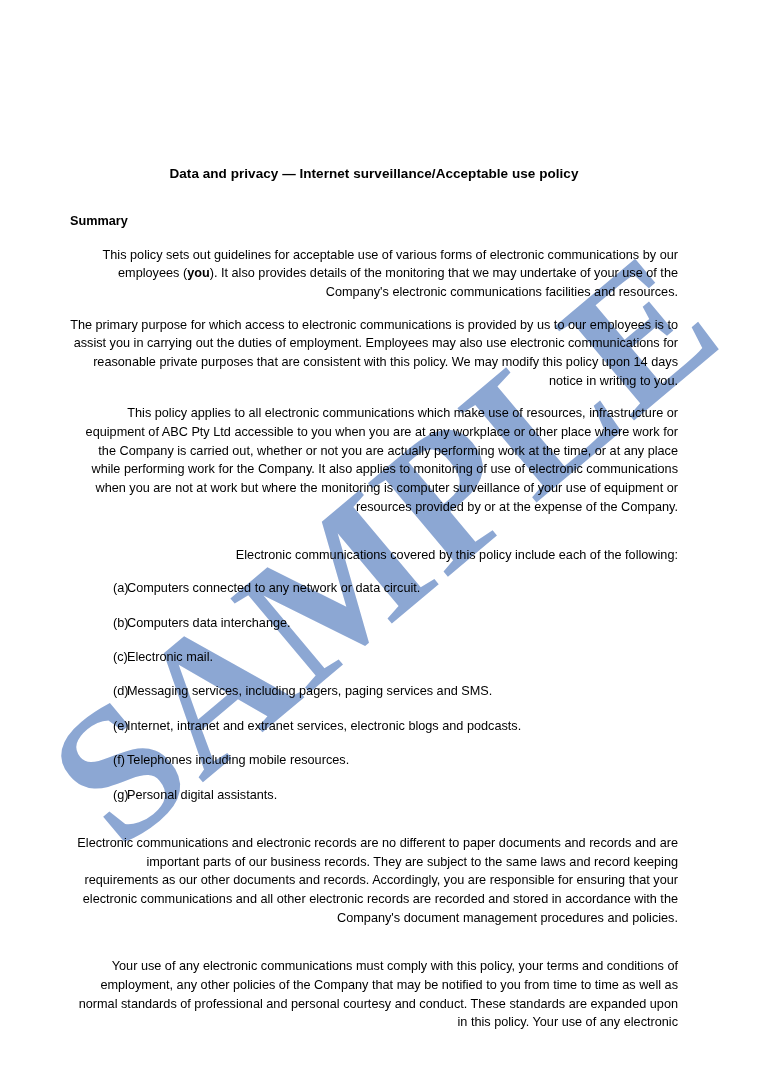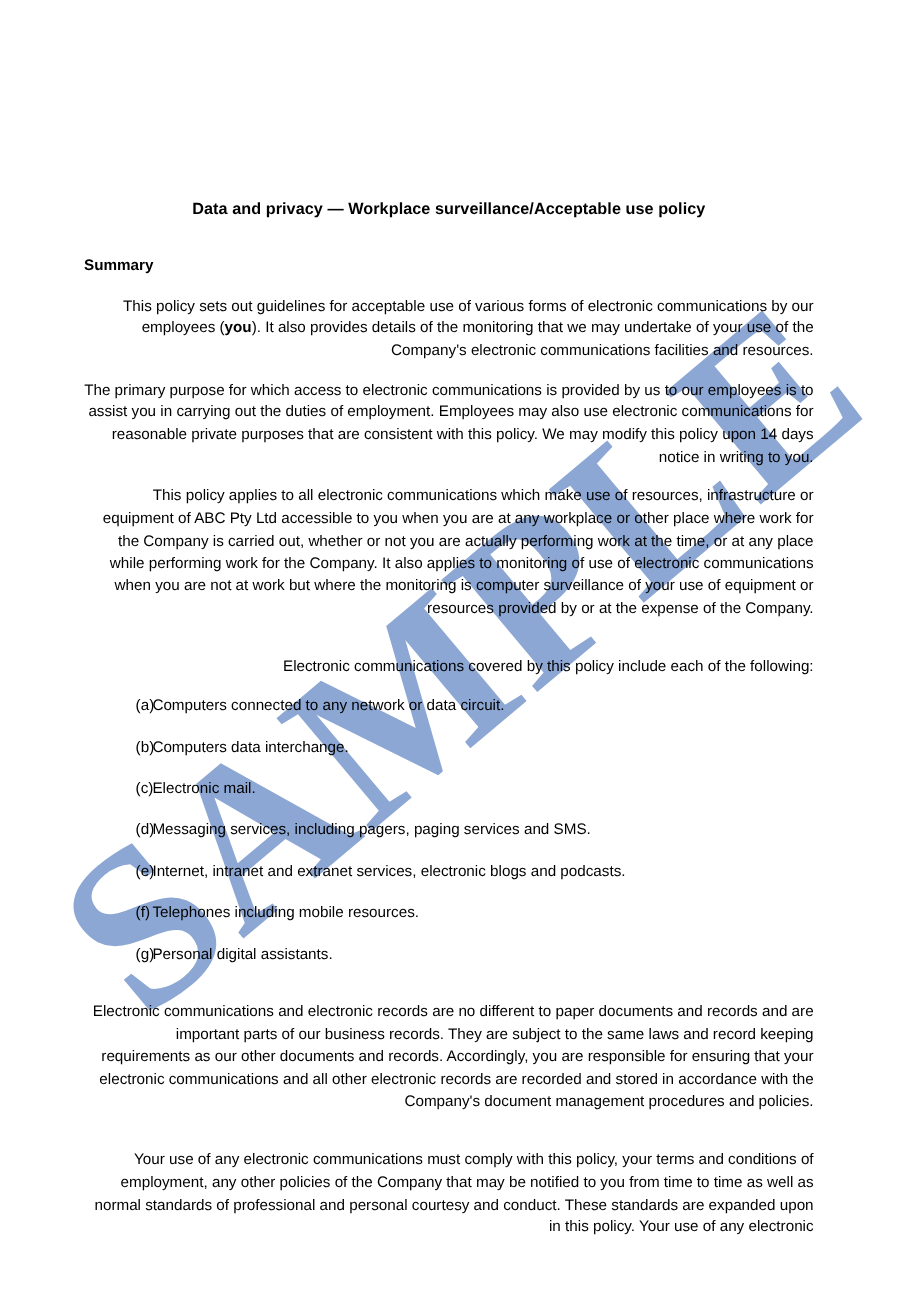--- a/index.html
+++ b/index.html
@@ -119,21 +119,21 @@
 <body>
 
 <div class="page">
 
   <div class="watermark-layer">
     <div class="watermark">SAMPLE</div>
   </div>
 
   <div class="content">
 
-    <h1 class="doc-title">Data and privacy — Workplace surveillance/Acceptable use policy</h1>
+    <h1 class="doc-title">Data and privacy — Internet surveillance/Acceptable use policy</h1>
 
     <div class="block-gap-title"></div>
 
     <h2 class="section-heading">Summary</h2>
 
     <div class="block-gap-heading"></div>
 
     <p class="para"><span>This policy sets out guidelines for acceptable use of various forms of electronic communications by our employees (</span><b>you</b><span>). It also provides details of the monitoring that we may undertake of your use of the Company's electronic communications facilities and resources.</span></p>
 
     <div class="block-gap-para"></div>

